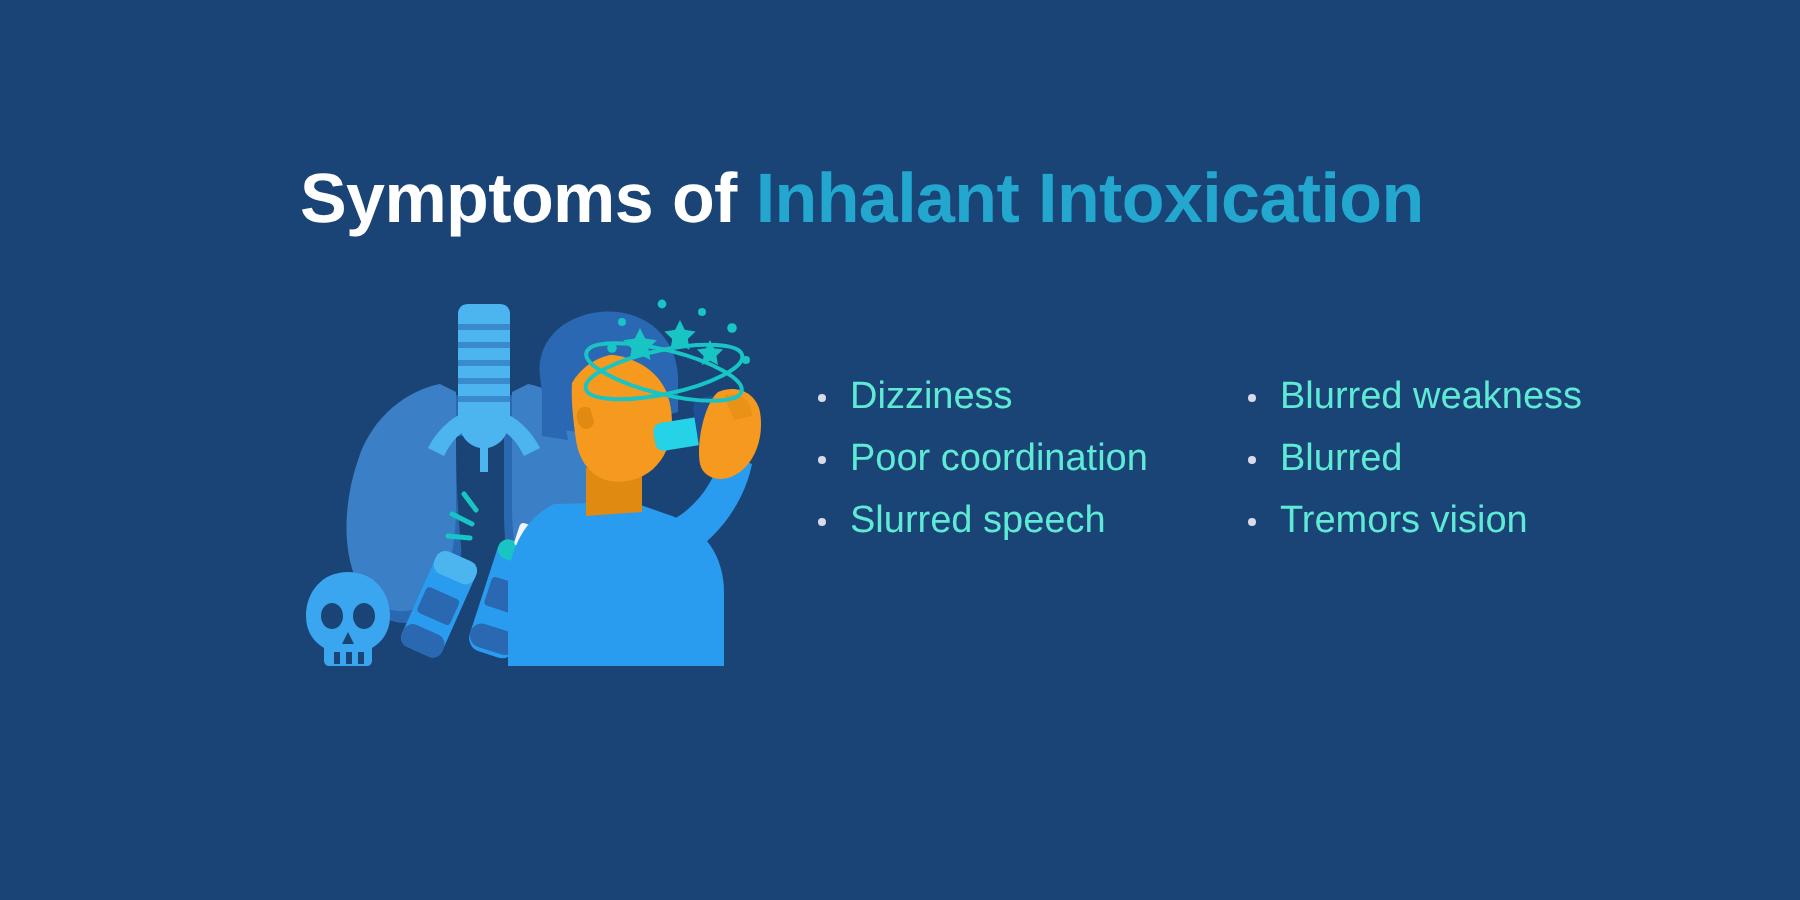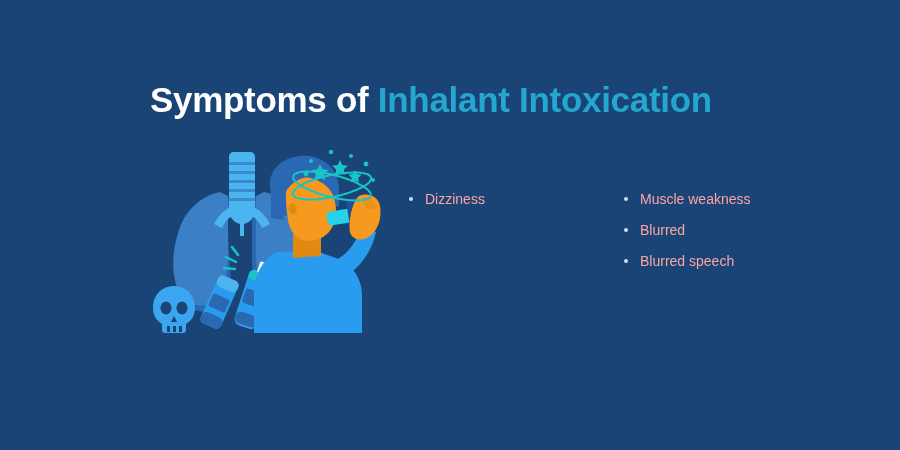--- a/index.html
+++ b/index.html
@@ -51,22 +51,22 @@
     display: flex;
   }
   .symptom-col { width: 210px; }
   .symptom-col:first-child { width: 215px; }
 
   .symptom-item {
     position: relative;
     padding-left: 20px;
     height: 31px;
     line-height: 18px;
-    font-size: 14px;
-    color: #fca5a5;
+    font-size: 19px;
+    color: #5eead4;
     white-space: nowrap;
   }
   .symptom-item .dot {
     position: absolute;
     left: 4px;
     top: 7px;
     width: 4px;
     height: 4px;
     border-radius: 50%;
     background: #d7dde6;
@@ -186,32 +186,40 @@
     </svg>
   </div>
 
   <div class="symptom-cols">
 
     <div class="symptom-col">
       <div class="symptom-item">
         <span class="dot"></span>
         <span>Dizziness</span>
       </div>
+      <div class="symptom-item">
+        <span class="dot"></span>
+        <span>Poor coordination</span>
+      </div>
+      <div class="symptom-item">
+        <span class="dot"></span>
+        <span>Slurred speech</span>
+      </div>
     </div>
 
     <div class="symptom-col">
       <div class="symptom-item">
         <span class="dot"></span>
-        <span>Muscle weakness</span>
+        <span>Blurred weakness</span>
       </div>
       <div class="symptom-item">
         <span class="dot"></span>
         <span>Blurred</span>
       </div>
       <div class="symptom-item">
         <span class="dot"></span>
-        <span>Blurred speech</span>
+        <span>Tremors vision</span>
       </div>
     </div>
 
   </div>
 
 </div>
 
 </body></html>

